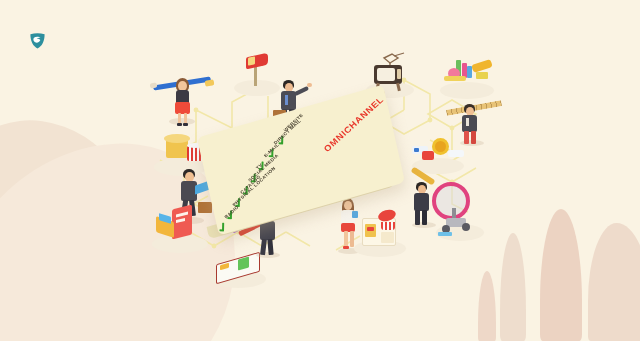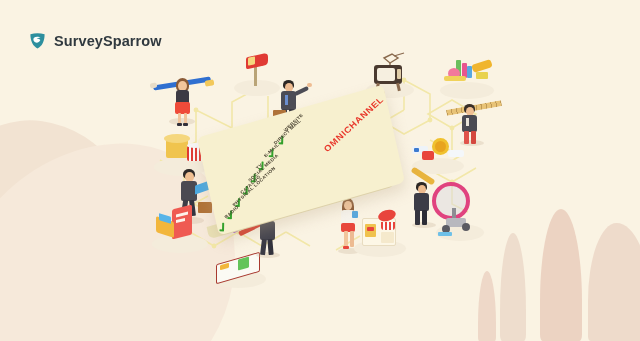--- a/index.html
+++ b/index.html
@@ -95,21 +95,20 @@
   <div class="tree t3"></div>
   <div class="tree t4"></div>
 
   <div class="logo">
     <span class="logo-mark">
       <svg viewBox="0 0 24 24" width="19" height="19">
         <path d="M3 4.2 C9 2.2 15 2.2 21 4.2 C21 13 17.5 19.5 12 22.2 C6.5 19.5 3 13 3 4.2 Z" fill="#2d8f9e"></path>
         <path d="M7.5 8.5 C10 6.6 14 6.8 16.2 9 C14.6 8.4 12.4 8.6 11 9.8 C13 9.6 14.6 10.2 15.6 11.4 C13.4 16 9.2 15.4 7.4 12.6 C6.6 11.3 6.7 9.6 7.5 8.5 Z" fill="#ffffff"></path>
       </svg>
     </span>
-    <span class="logo-text">SurveySparrow</span>
   </div>
 
   <div class="scene">
 
     <svg width="640" height="341" style="position:absolute;left:0;top:0;">
       <g stroke="#f2e7a6" stroke-width="1.6" fill="none" opacity=".95">
         <path d="M196 110 L232 128"></path>
         <path d="M196 110 L196 142 L176 152"></path>
         <path d="M268 96 L268 120"></path>
         <path d="M258 88 L232 102 L232 128"></path>

